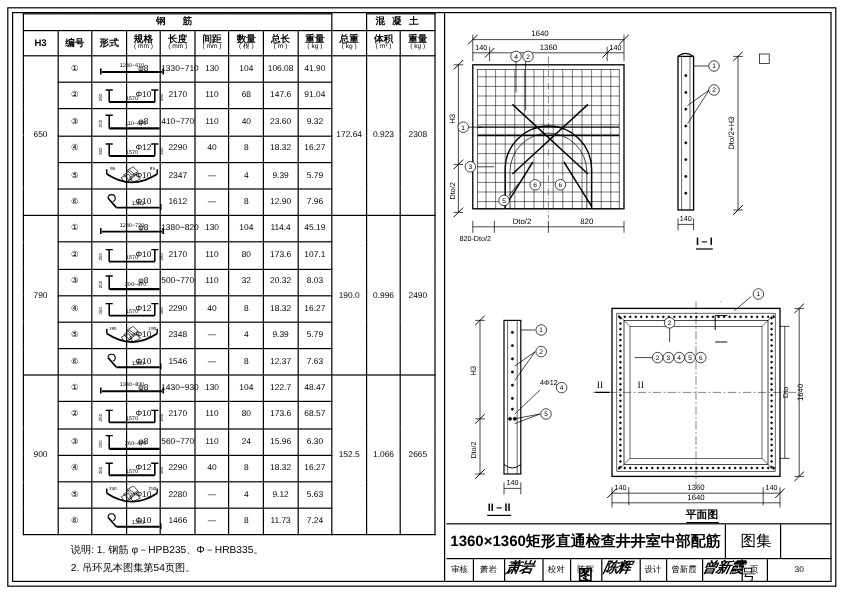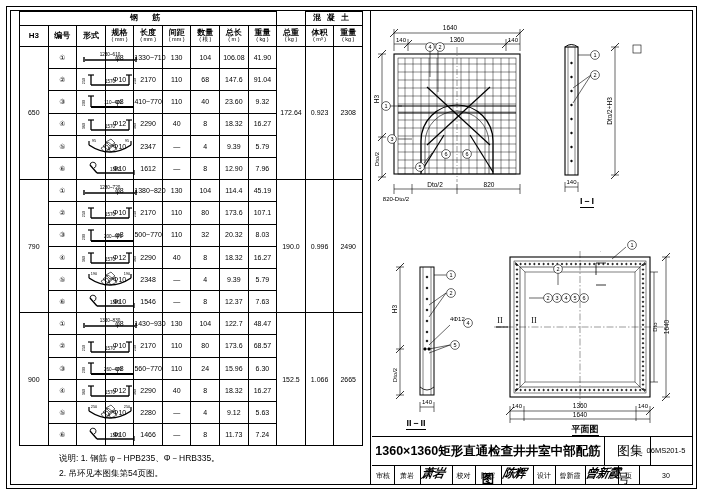--- a/index.html
+++ b/index.html
@@ -869,21 +869,20 @@
       <line x1="2" y1="20" x2="16" y2="8" stroke="#000" stroke-width="0.6"></line>
       <circle cx="22" cy="6" r="4.4" fill="#fff" stroke="#000" stroke-width="0.6"></circle>
       <text x="22" y="8" font-size="5.5" font-family="Liberation Sans" text-anchor="middle">1</text>
     </svg>
   </div>
 
   <div class="titleblock">
     <div class="tb-row1">
       <div class="tb-main">1360×1360矩形直通检查井井室中部配筋图</div>
       <div class="tb-l1">图集号</div>
-      <div class="tb-v1">06MS201-5</div>
     </div>
     <div class="tb-row2">
       <div class="sigcell" style="left:0px;width:22px;">审核</div>
       <div class="vline" style="left:22px;"></div>
       <div class="sigcell" style="left:22px;width:26px;">萧岩</div>
       <div class="vline" style="left:48px;"></div>
       <div class="sighand" style="left:50px;">萧岩</div>
       <div class="vline" style="left:80px;"></div>
       <div class="sigcell" style="left:80px;width:23px;">校对</div>
       <div class="vline" style="left:103px;"></div>

